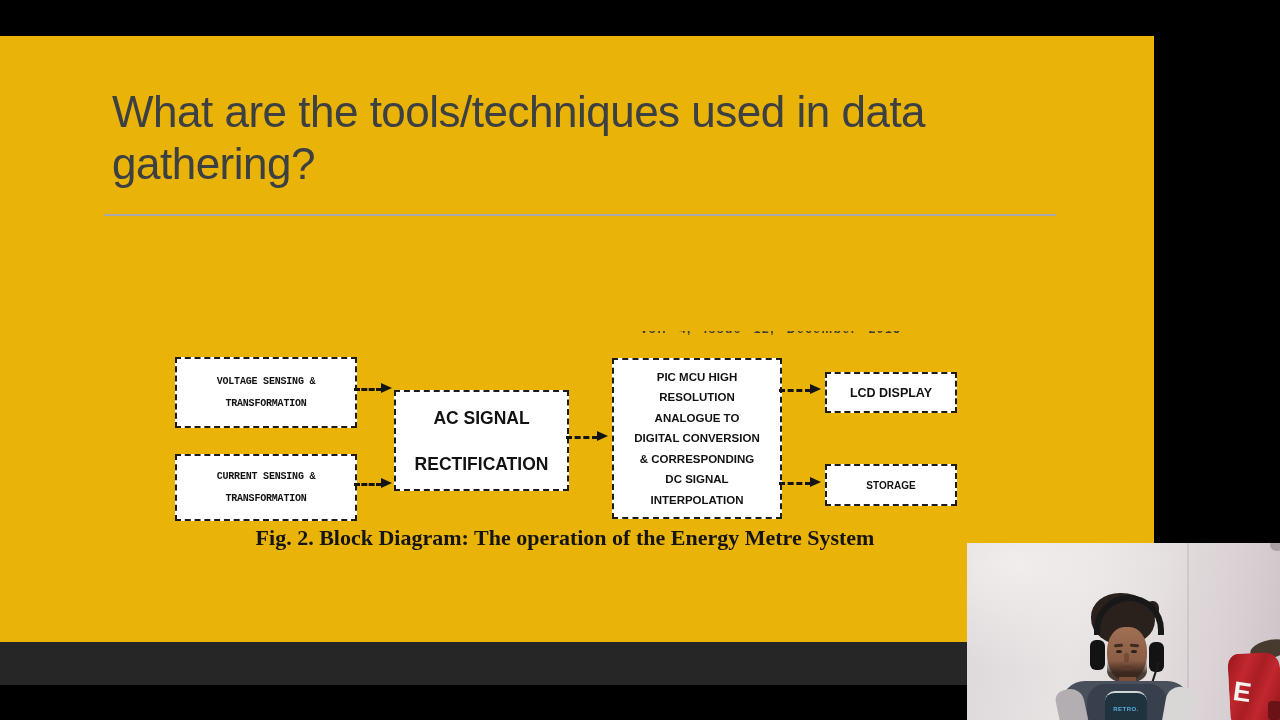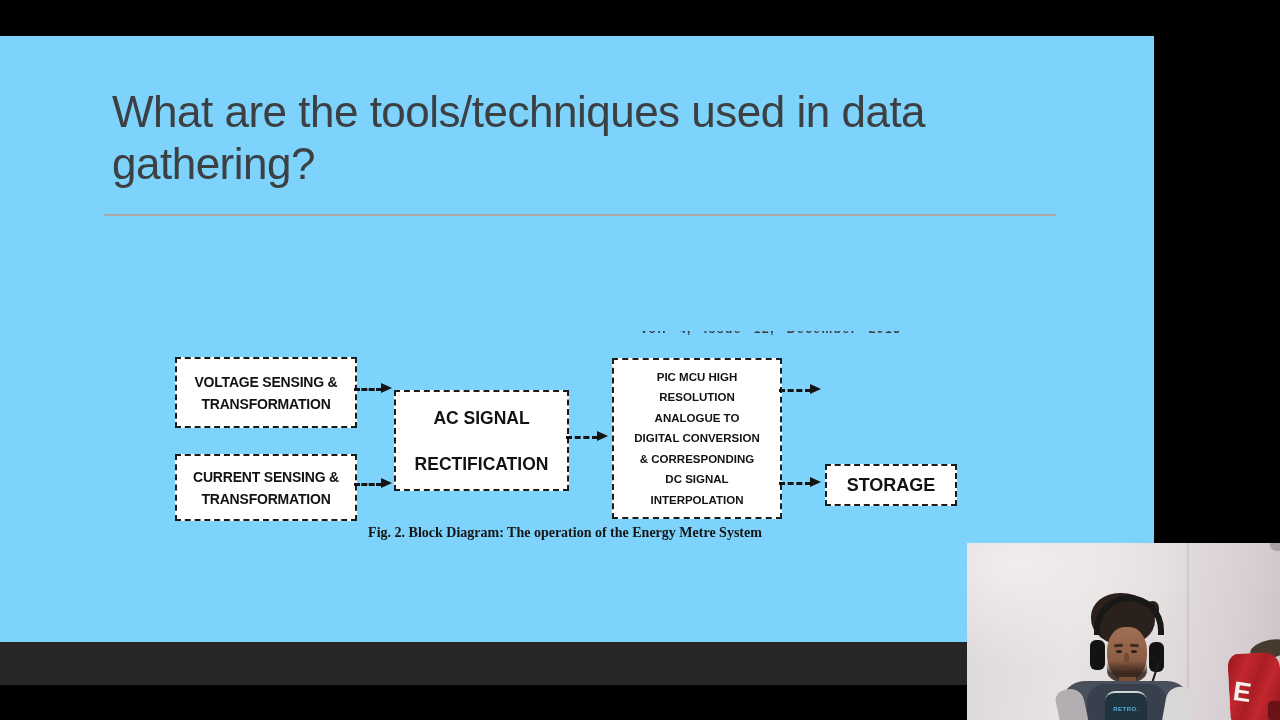--- a/index.html
+++ b/index.html
@@ -1,45 +1,45 @@
 <!DOCTYPE html>
 <html><head>
 <meta charset="utf-8">
 <style>
   html,body{margin:0;padding:0;width:1280px;height:720px;background:#000;overflow:hidden;
             font-family:"Liberation Sans",sans-serif;position:relative;}
 
   
-  .slide{position:absolute;left:0;top:36px;width:1154px;height:606px;background:#7dd3fc;}
+  .slide{position:absolute;left:0;top:36px;width:1154px;height:606px;background:#eab308;}
   .slide-title{position:absolute;left:112px;top:50px;width:935px;font-size:44px;line-height:52px;
                color:#3c4043;letter-spacing:-0.5px;font-weight:400;}
   .divider{position:absolute;left:104px;top:178px;width:952px;height:2px;background:#a9a9a9;}
   .body-text{position:absolute;left:112px;top:205px;width:862px;font-size:19px;line-height:30px;
              color:#3a3f43;}
 
   
   .figure{position:absolute;left:165px;top:295px;width:845px;height:235px;color:#121212;}
   .fig-clip{position:absolute;left:475px;top:0;width:365px;height:9px;overflow:hidden;}
   .fig-clip span{display:block;margin-top:-9px;font-size:12px;font-weight:700;color:#3d3d3d;
                  letter-spacing:1.5px;word-spacing:7px;white-space:nowrap;}
   .dbox{position:absolute;border:2px dashed #1c1c1c;background:#fff;display:flex;
         align-items:center;justify-content:center;text-align:center;font-weight:700;
         white-space:pre-line;}
-  .dbox.small{font-size:14px;line-height:22px;letter-spacing:-0.2px;}
+  .dbox.small{font-size:10px;line-height:22px;letter-spacing:-0.2px;font-family:Liberation Mono, monospace;}
   .box-voltage{left:10px;top:26px;width:178px;height:67px;}
   .box-current{left:10px;top:123px;width:178px;height:63px;}
   .box-ac{left:229px;top:59px;width:171px;height:97px;font-size:17.5px;line-height:46px;}
   .box-pic{left:447px;top:27px;width:166px;height:157px;font-size:11.5px;line-height:20.5px;}
   .box-lcd{left:660px;top:41px;width:128px;height:37px;font-size:12.5px;}
-  .box-storage{left:660px;top:133px;width:128px;height:38px;font-size:18px;}
+  .box-storage{left:660px;top:133px;width:128px;height:38px;font-size:10px;}
   .aline{position:absolute;height:0;border-top:3px dashed #141414;}
   .ahead{position:absolute;width:0;height:0;border-left:11px solid #141414;
          border-top:5.5px solid transparent;border-bottom:5.5px solid transparent;}
   .fig-caption{position:absolute;left:0;top:194px;width:800px;text-align:center;
-               font-family:"Liberation Serif",serif;font-weight:700;font-size:14px;color:#151515;}
+               font-family:"Liberation Serif",serif;font-weight:700;font-size:22px;color:#151515;}
 
   
   .bottom-strip{position:absolute;left:0;top:642px;width:1280px;height:43px;background:#262626;}
 
   
   .webcam{position:absolute;left:967px;top:543px;width:313px;height:177px;overflow:hidden;z-index:5;
     background:
       radial-gradient(ellipse at 16% 12%, #f0edec 0%, rgba(240,237,236,0) 48%),
       linear-gradient(100deg,#dcd7d9 0%,#e7e3e3 35%,#e3dddd 60%,#d7ced1 85%,#cbc2c7 100%);}
   .wall-seam{position:absolute;left:220px;top:0;width:2px;height:177px;background:rgba(110,100,106,0.14);}
@@ -103,20 +103,21 @@
 TRANSFORMATION</div>
     <div class="dbox box-pic">PIC MCU HIGH
 RESOLUTION
 ANALOGUE TO
 DIGITAL CONVERSION
 &amp; CORRESPONDING
 DC SIGNAL
 INTERPOLATION</div>
     <div class="dbox box-ac">AC SIGNAL
 RECTIFICATION</div>
+    <div class="dbox box-lcd">LCD DISPLAY</div>
     <div class="dbox box-storage">STORAGE</div>
 
     <div class="aline" style="left:189px;top:57px;width:28px;"></div>
     <div class="ahead" style="left:216px;top:52px;"></div>
 
     <div class="aline" style="left:189px;top:152px;width:28px;"></div>
     <div class="ahead" style="left:216px;top:147px;"></div>
 
     <div class="aline" style="left:401px;top:105px;width:32px;"></div>
     <div class="ahead" style="left:432px;top:100px;"></div>

